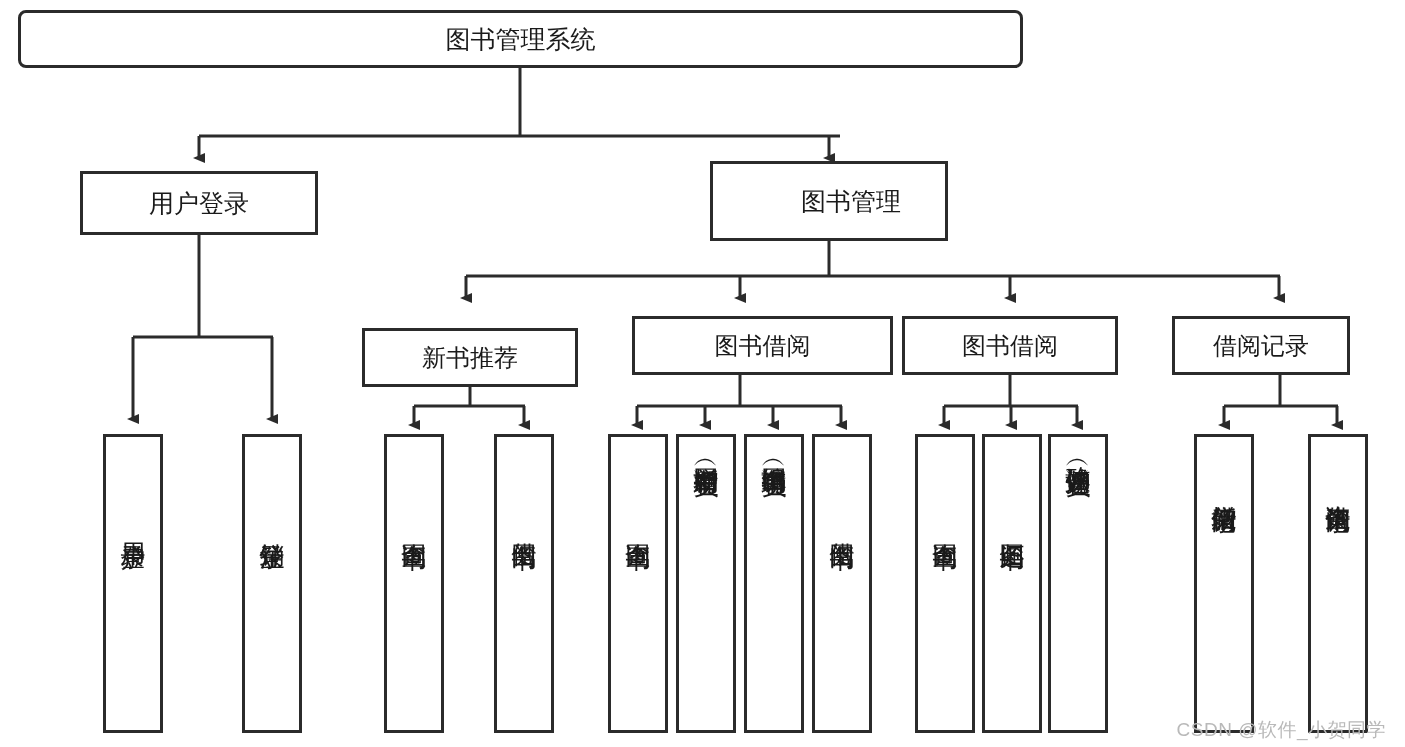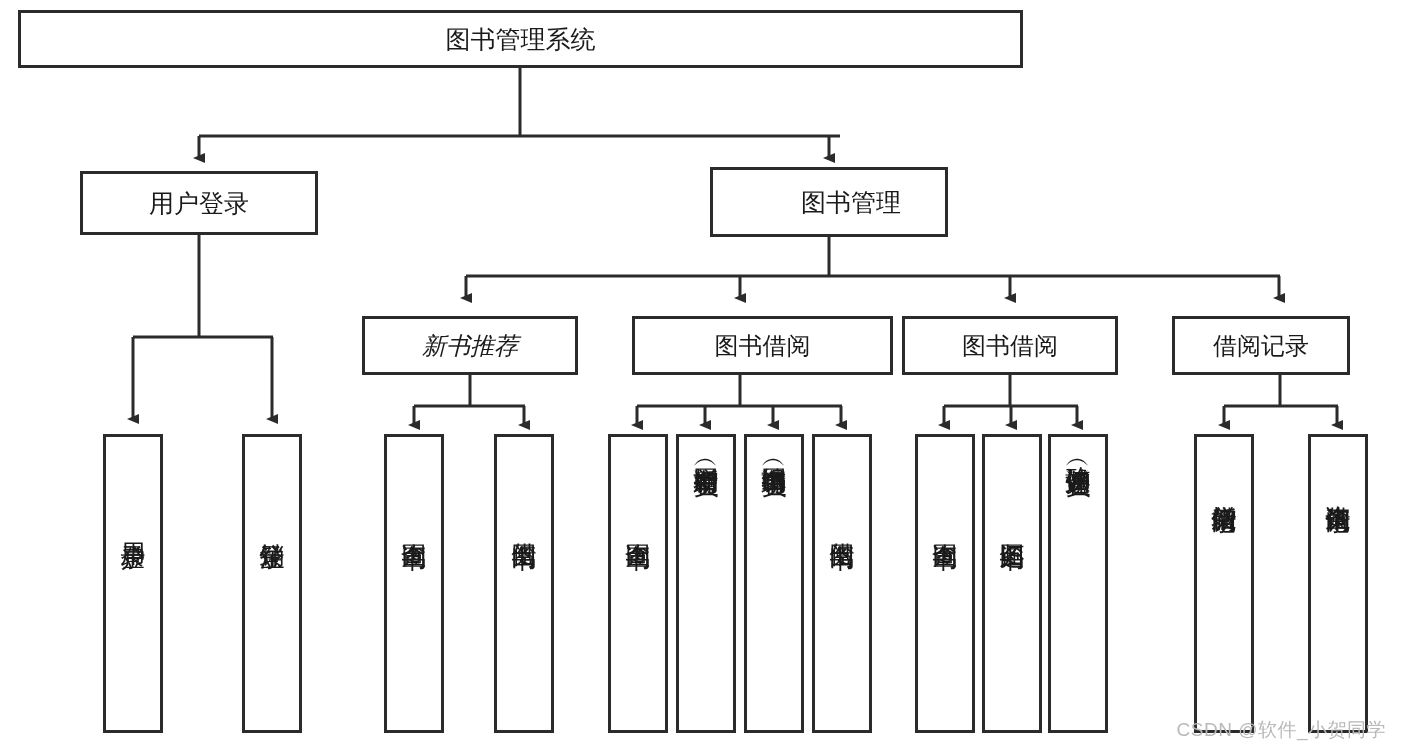--- a/index.html
+++ b/index.html
@@ -31,20 +31,21 @@
     box-sizing: border-box;
     background: #ffffff;
     border: 3px solid #2b2b2b;
     display: flex;
     align-items: center;
     justify-content: center;
     color: #1a1a1a;
   }
   .node.root {
     font-size: 25px;
+    border-radius: 8px;
   }
   .node.lvl1 {
     font-size: 25px;
   }
   .node.lvl2 {
     font-size: 24px;
   }
   .node.leaf {
     border-width: 3px;
     align-items: flex-start;
@@ -131,25 +132,25 @@
   </svg>
 
   <div class="node root" style="left:18px; top:10px; width:1005px; height:58px;">
     <span>图书管理系统</span>
   </div>
 
   <div class="node lvl1" style="left:80px; top:171px; width:238px; height:64px;">
     <span>用户登录</span>
   </div>
 
-  <div class="node lvl1" style="left:710px; top:167px; width:238px; height:70px;padding-left:44px;">
+  <div class="node lvl1" style="left:710px; top:161px; width:238px; height:80px;padding-left:44px;">
     <span>图书管理</span>
   </div>
 
-  <div class="node lvl2" style="left:362px; top:316px; width:216px; height:59px;font-style:italic;">
+  <div class="node lvl2" style="left:362px; top:328px; width:216px; height:59px;">
     <span>新书推荐</span>
   </div>
 
   <div class="node lvl2" style="left:632px; top:316px; width:261px; height:59px;">
     <span>图书借阅</span>
   </div>
 
   <div class="node lvl2" style="left:902px; top:316px; width:216px; height:59px;">
     <span>图书借阅</span>
   </div>

